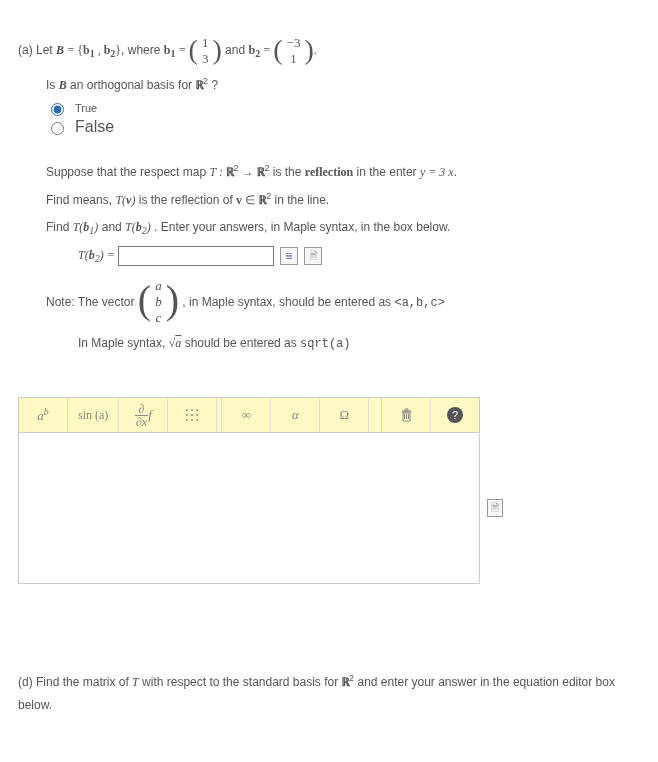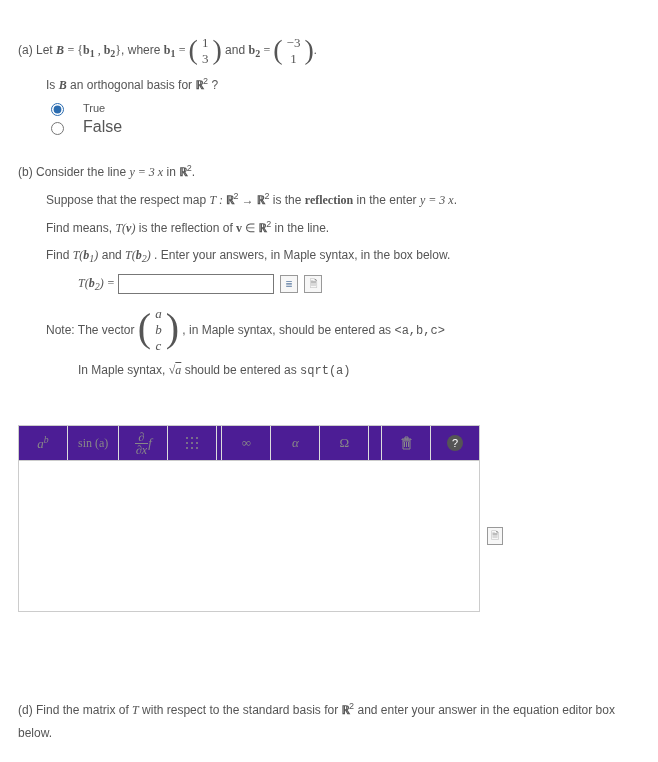--- a/index.html
+++ b/index.html
@@ -18,35 +18,35 @@
   .indent2 { margin-left: 60px; }
   .mi { font-family: "Times New Roman", serif; font-style: italic; }
   .mb { font-family: "Times New Roman", serif; font-weight: bold; }
   .mbi { font-family: "Times New Roman", serif; font-weight: bold; font-style: italic; }
   .rm { font-family: "Times New Roman", serif; }
   .bbR { font-family: "Times New Roman", serif; font-weight:bold; letter-spacing:-1px; }
   .vecparen { display:inline-block; vertical-align:middle; font-family:"Times New Roman",serif; }
   .vecparen td { padding:0 2px; text-align:center; line-height:1.1; font-size:13px;}
   .bigp { font-size:28px; font-family:"Times New Roman",serif; line-height:0.8; display:inline-block; vertical-align:middle; position:relative; top:-1px;}
   .bigp3 { font-size:40px; font-family:"Times New Roman",serif; line-height:0.7; display:inline-block; vertical-align:middle; position:relative; top:-2px;}
-  .radio-row { margin-left:28px; display:flex; align-items:center; gap:16px; margin-top:2px;}
+  .radio-row { margin-left:28px; display:flex; align-items:center; gap:8px; margin-top:2px;}
   input[type=radio]{ accent-color:#2b6cb0; }
   .textinput {
     border:1px solid #777; height:16px; width:150px; padding:1px 2px; font-size:12px;
     vertical-align:middle;
   }
   .iconbtn {
     display:inline-block; width:16px; height:16px; border:1px solid #999; vertical-align:middle;
     margin-left:3px; background:#f7f7f7; position:relative; font-size:9px; line-height:16px; text-align:center; color:#888;
   }
   .iconbtn.a::before{content:"≣"; color:#5a7aa0;}
   .iconbtn.b::before{content:"🗎"; font-size:10px;}
   .mono { font-family: "Courier New", monospace; }
   .toolbar {
-    border:1px solid #ccc; background:#4c1d95; display:flex; align-items:stretch;
+    border:1px solid #ccc; background:#fef9c3; display:flex; align-items:stretch;
     height:34px; width:460px; margin-bottom:0;
   }
   .toolbar .tbtn {
     display:flex; align-items:center; justify-content:center;
     border-right:1px solid #ddd; font-family:"Times New Roman",serif;
     color:#888; font-size:13px; cursor:pointer; padding:0 10px;
     min-width:28px;
   }
   .toolbar .spacer { flex:1; border-right:1px solid #ddd;}
   .editor-area {
@@ -116,27 +116,20 @@
     <input type="radio" name="qa" checked="" style="">
     <span style="font-size:11px">True</span>
   </div>
   <div class="radio-row">
     <input type="radio" name="qa" style="">
     <span style="font-size:16px">False</span>
   </div>
 </div>
 
 <div class="part">
-  <div class="line">
-    <span>(b)</span>
-    <span>Consider the line </span>
-    <span class="mi">y = 3 x</span>
-    <span> in  </span>
-    <span class="bbR">ℝ</span><sup>2</sup><span>.</span>
-  </div>
   <div class="line indent1">
     <span>Suppose that the respect map </span>
     <span class="mi">T : </span>
     <span class="bbR">ℝ</span><sup>2</sup>
     <span class="rm"> → </span>
     <span class="bbR">ℝ</span><sup>2</sup>
     <span> is the </span>
     <span class="mb">reflection</span>
     <span> in the enter </span>
     <span class="mi">y = 3 x</span><span>.</span>

